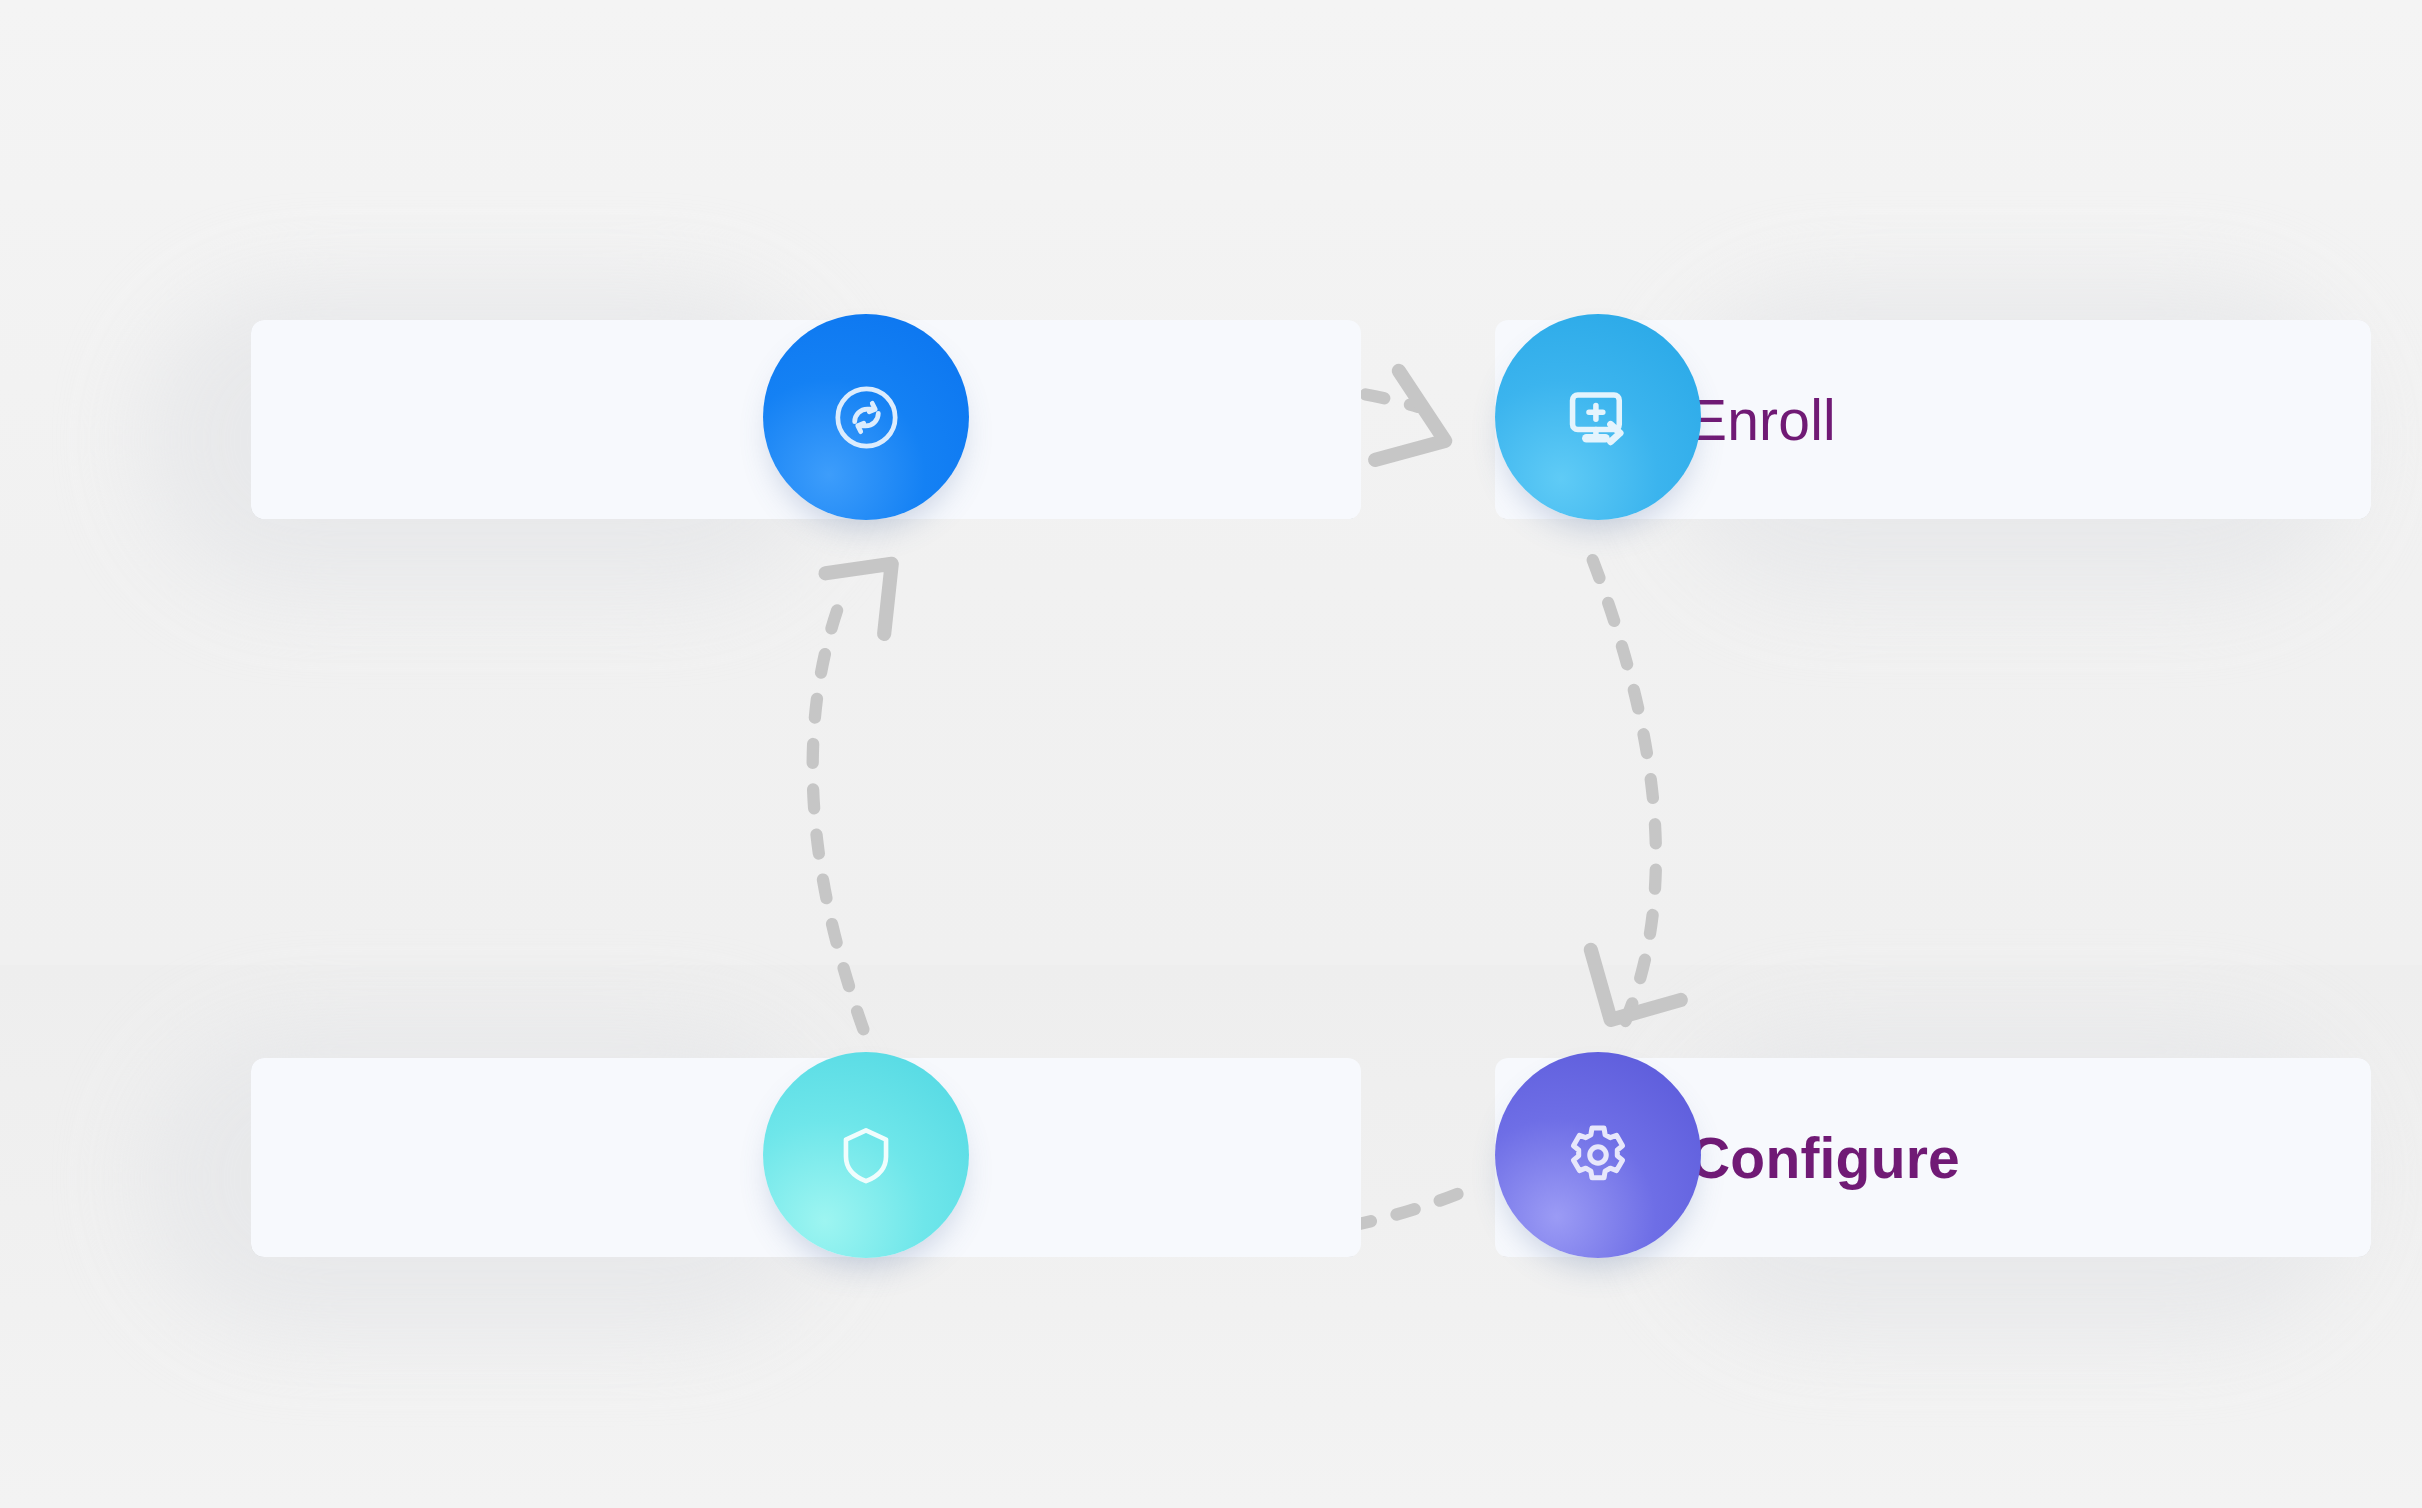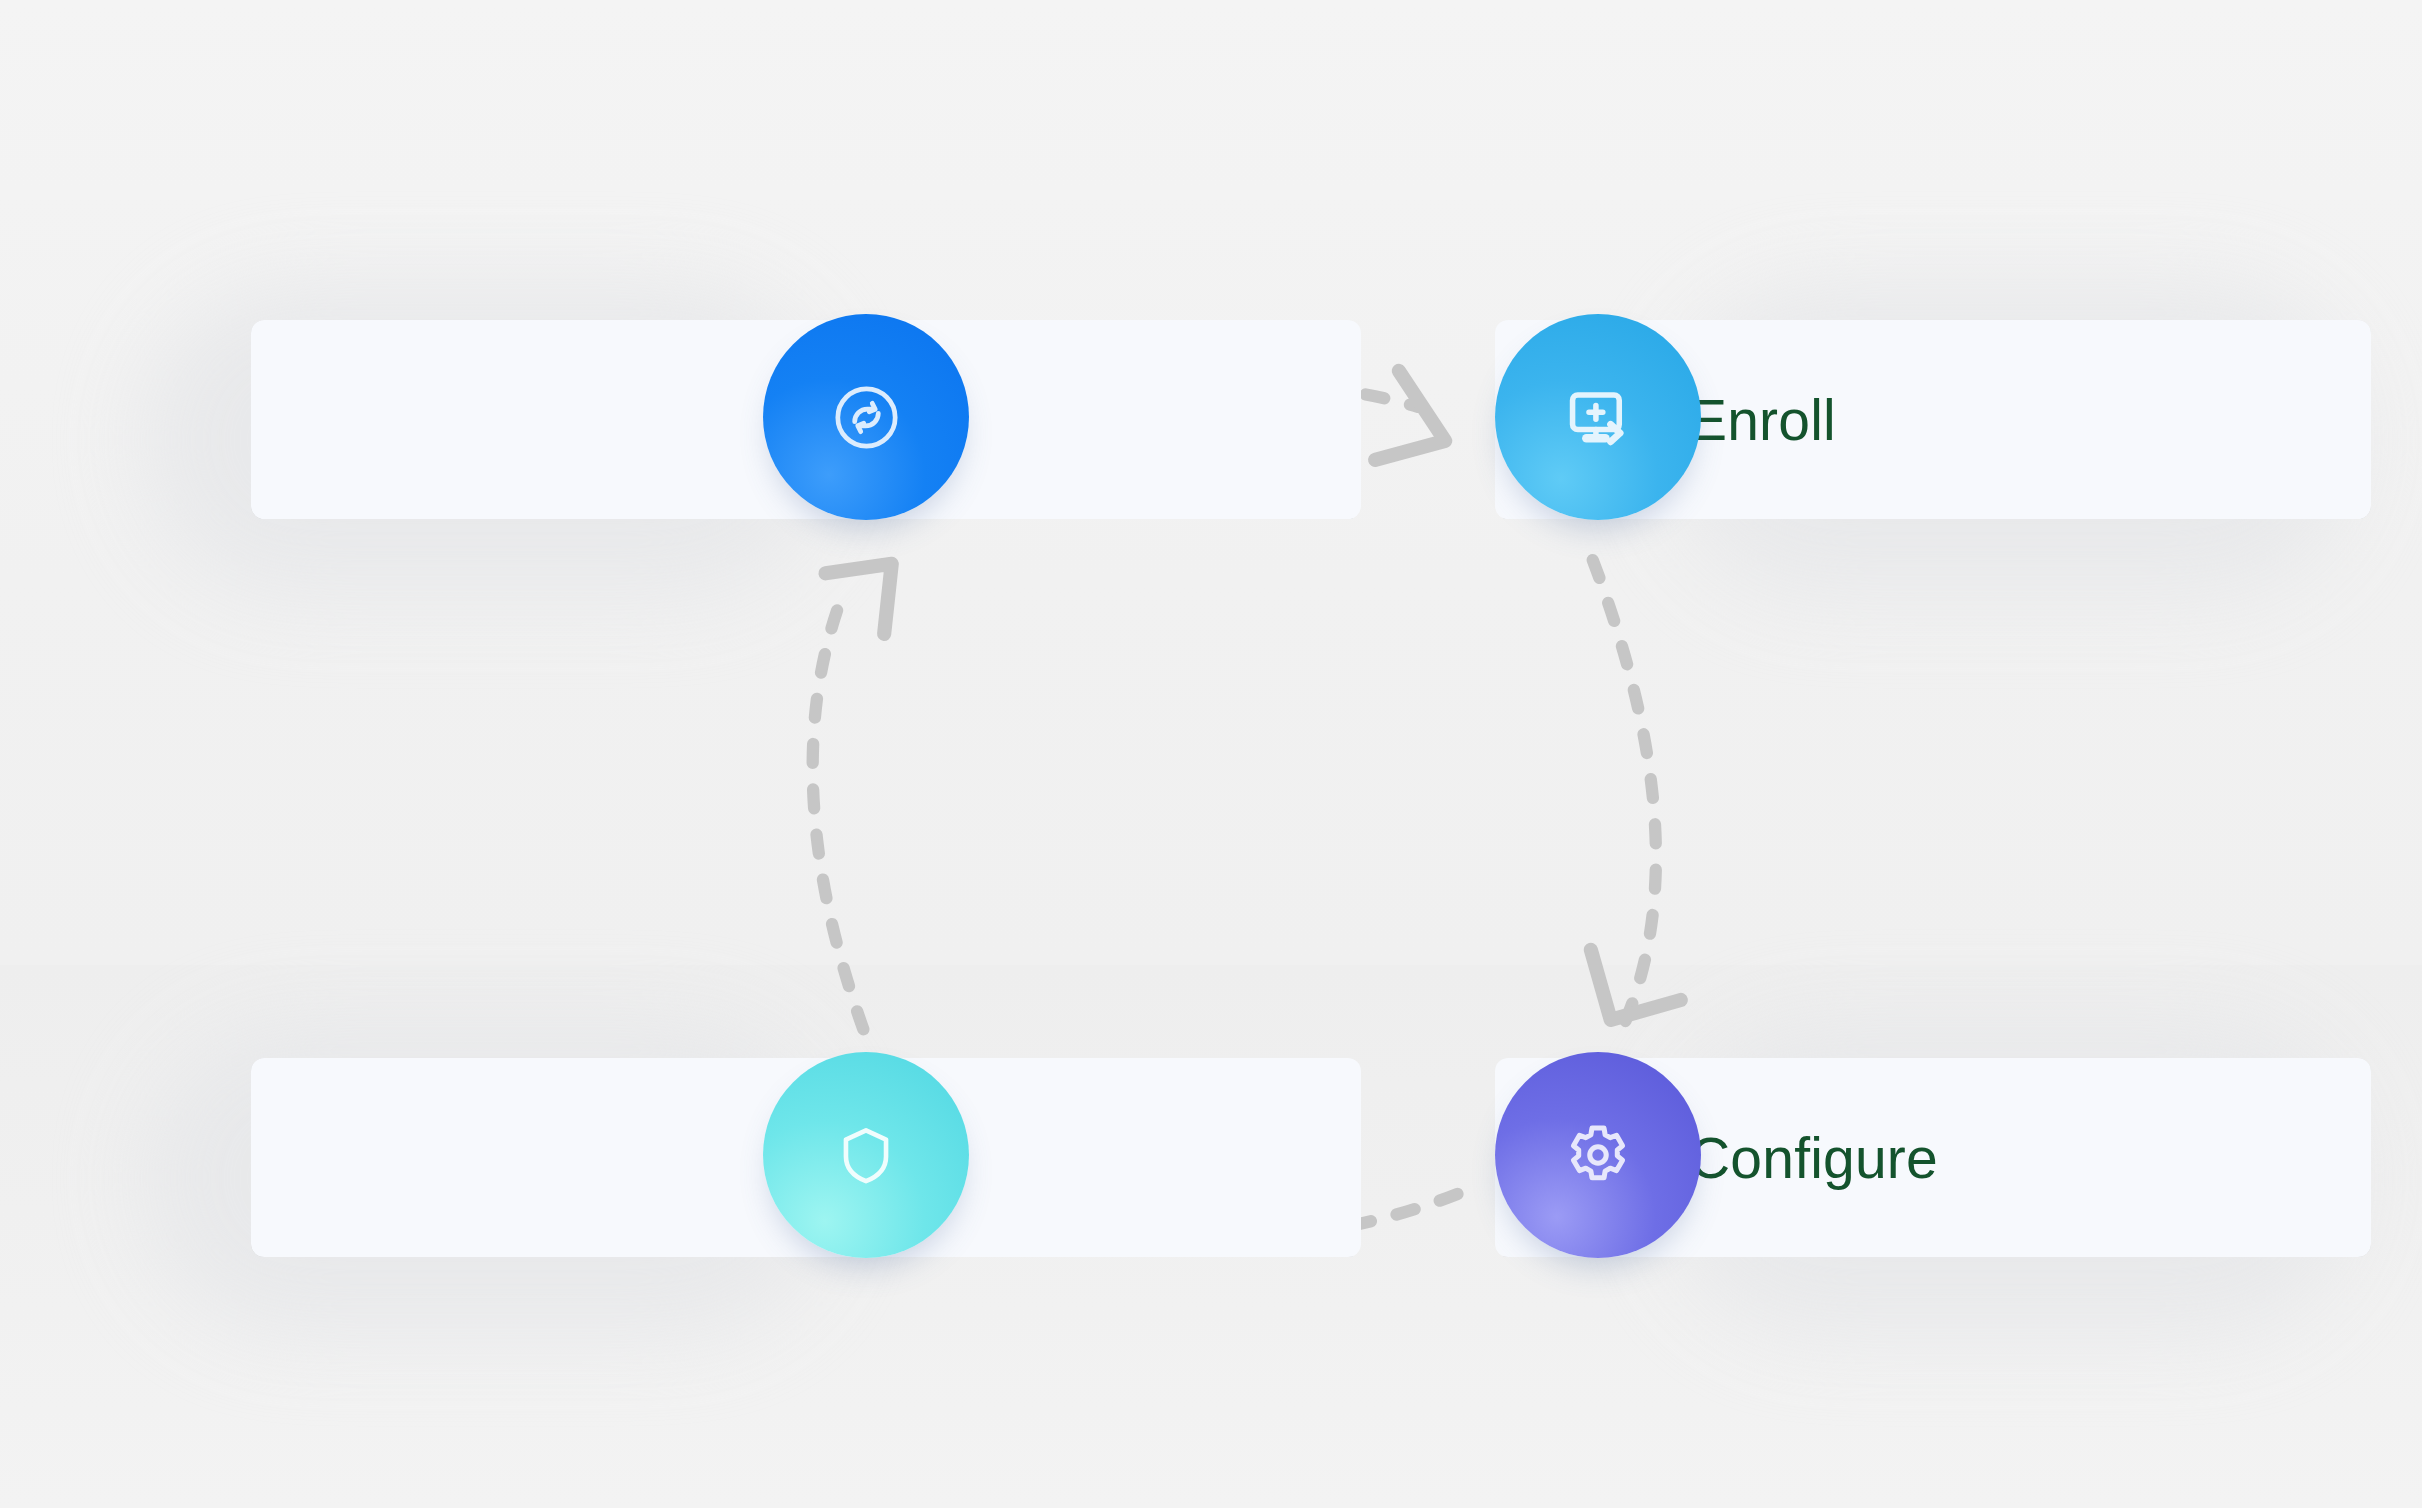--- a/index.html
+++ b/index.html
@@ -49,21 +49,21 @@
     height: 199px;
     border-radius: 13.2px;
     background: #f7f9fd;
     box-shadow: 0 24.6px 38px -17px rgba(150,155,165,.36),
                 0 5.7px 15px rgba(150,155,165,.14);
     display: flex;
     align-items: center;
   }
   .card-label {
     font-size: 57px;
-    color: #14532d;
+    color: #701a75;
     font-weight: 400;
     letter-spacing: 0.2px;
     white-space: nowrap;
   }
   .card.label-left  { justify-content: flex-start; padding-left: 161px; }
   .card.label-right { justify-content: flex-end;   padding-right: 159px; }
 
   .bubble {
     position: absolute;
     width: 206px;
@@ -158,21 +158,21 @@
   </div>
   <div class="bubble" style="left:763px; top:1052px; background:radial-gradient(circle at 30% 82%, #9df5f1 0%, #6ee6ea 45%, #4fd6e2 100%);">
     <span>
       <svg width="74" height="74" viewBox="0 0 48 48" fill="none" stroke="#f0fdfd" stroke-width="3" stroke-linejoin="round" stroke-linecap="round">
         <path d="M24 8 L37 14 v11 c0 8.5 -6.5 13.5 -13 16 c-6.5 -2.5 -13 -7.5 -13 -16 V14 Z"></path>
       </svg>
     </span>
   </div>
 
   <div class="card label-left" style="left:194px; top:1058px; width:2016px; clip-path:inset(0 0 0 1301px round 13.2px);">
-    <span class="card-label" style="margin-left:1334px;">Configure</span>
+    <span class="card-label" style="margin-left:1334px;font-weight:bold;">Configure</span>
   </div>
   <div class="bubble" style="left:1495px; top:1052px; background:radial-gradient(circle at 30% 80%, #9b9bf5 0%, #6e6ee6 45%, #5857d8 100%);">
     <span>
       <svg width="76" height="76" viewBox="0 0 48 48" fill="none" stroke="#e7e7fb" stroke-width="3.2" stroke-linejoin="round" stroke-linecap="round">
         <path d="M20.2 7 h7.6 l.7 4.2 3.2 1.85 4-1.5 3.8 6.6 -3.3 2.7 v3.7 l3.3 2.7 -3.8 6.6 -4 -1.5 -3.2 1.85 -.7 4.2 h-7.6 l-.7 -4.2 -3.2 -1.85 -4 1.5 -3.8 -6.6 3.3 -2.7 v-3.7 l-3.3 -2.7 3.8 -6.6 4 1.5 3.2 -1.85 Z"></path>
         <circle cx="24" cy="24" r="5.2"></circle>
       </svg>
     </span>
   </div>
 

